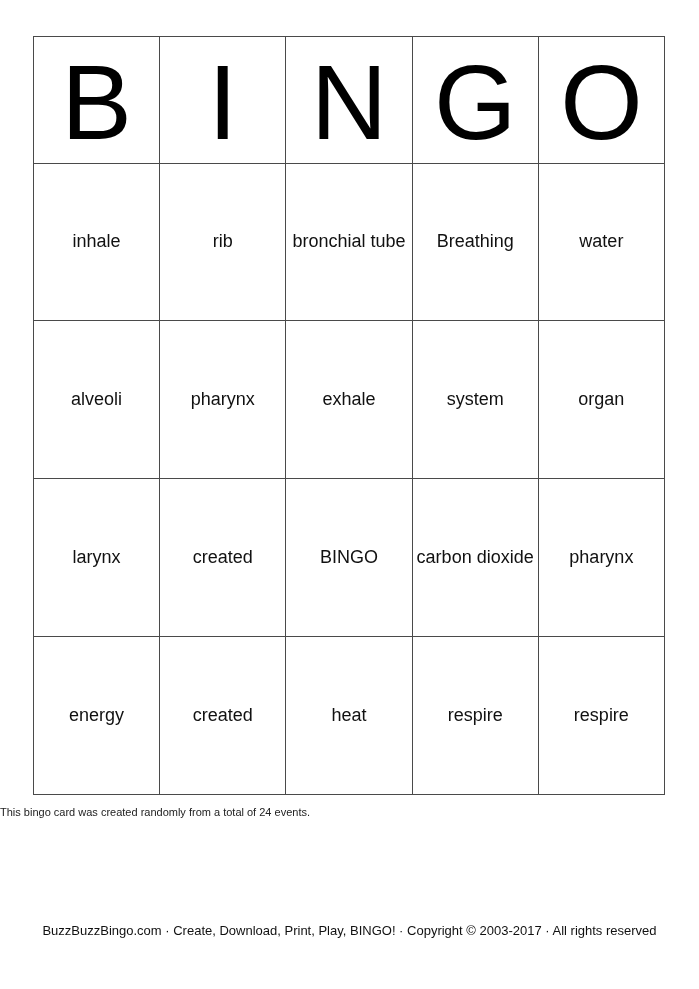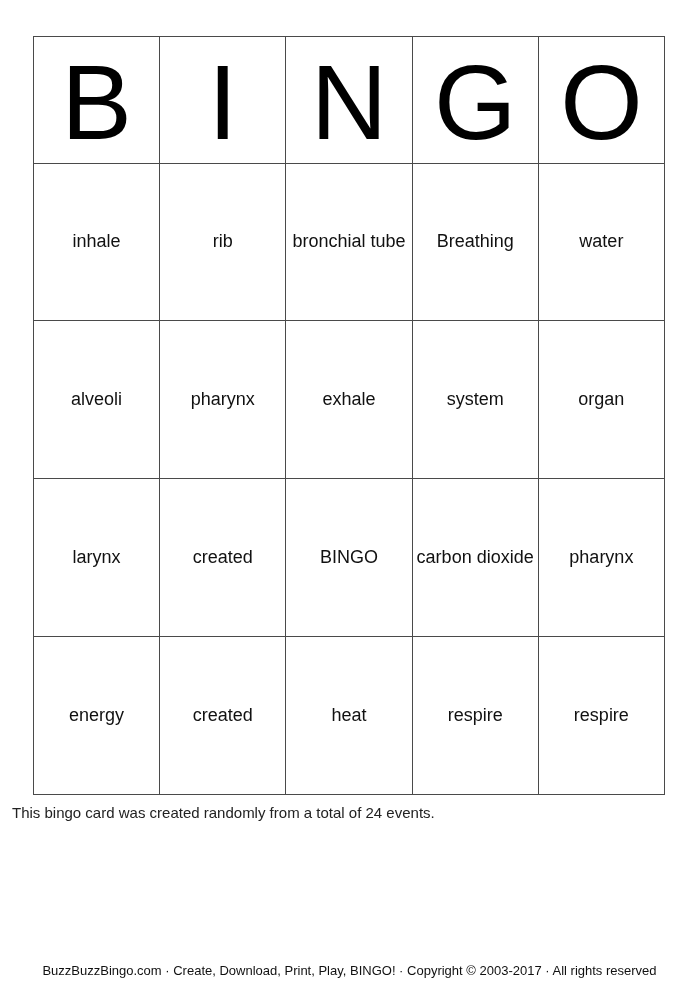--- a/index.html
+++ b/index.html
@@ -44,31 +44,31 @@
       font-weight: normal;
       font-size: 106px;
       line-height: 106px;
       padding: 0;
       padding-top: 4px;
       color: #000;
       box-sizing: border-box;
     }
     .note {
       position: absolute;
-      left: 12px;
+      left: 0;
       top: 806px;
       width: 685px;
-      font-size: 15px;
+      font-size: 11px;
       line-height: 13.5px;
       color: #222;
     }
     .footer {
       position: absolute;
       left: 0;
-      top: 962px;
+      top: 922px;
       width: 699px;
       text-align: center;
       font-size: 13px;
       line-height: 18px;
       color: #111;
     }
   </style>
 </head>
 <body>
 

